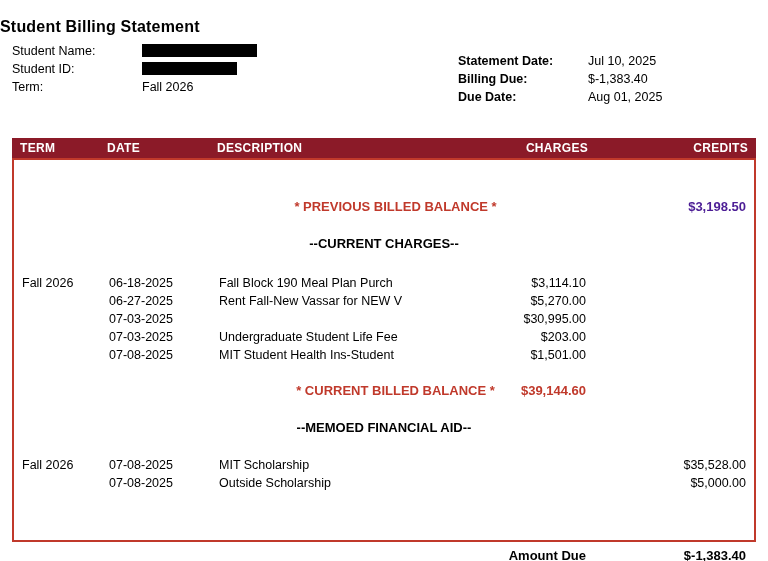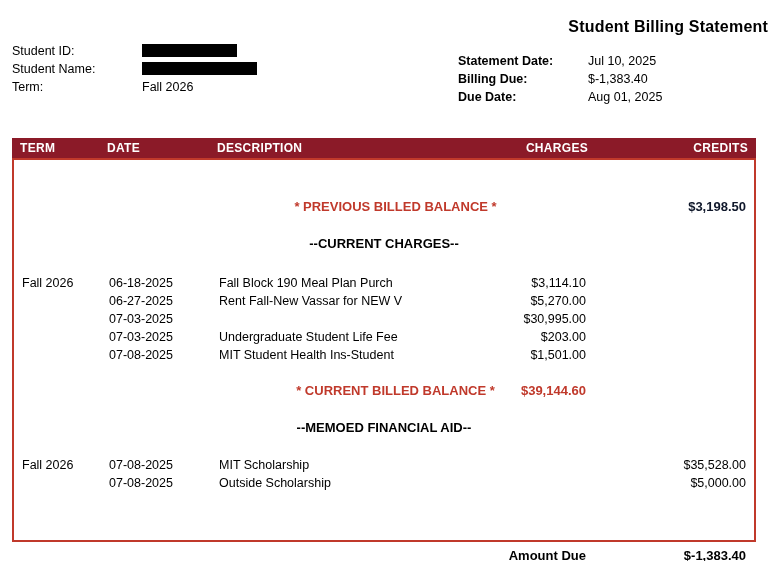--- a/index.html
+++ b/index.html
@@ -21,21 +21,21 @@
     width: 768px;
     height: 561px;
   }
 
   
   .doc-title {
     position: absolute;
     top: 18px;
     left: 0;
     width: 768px;
-    text-align: right;
+    text-align: left;
     font-size: 16px;
     font-weight: bold;
     letter-spacing: 0.2px;
   }
 
   
   .header-left {
     position: absolute;
     top: 42px;
     left: 12px;
@@ -155,21 +155,21 @@
     width: 740px;
     text-align: center;
     color: #000000;
     font-weight: bold;
     font-size: 13px;
     line-height: 18px;
   }
   .amt-red-right {
     position: absolute;
     right: 8px;
-    color: #0f172a;
+    color: #4c1d95;
     font-weight: bold;
     font-size: 13px;
     line-height: 18px;
     text-align: right;
   }
   .amt-red-charge {
     position: absolute;
     right: 168px;
     color: #c0392b;
     font-weight: bold;
@@ -196,26 +196,26 @@
 </style>
 </head>
 <body>
 
 <div class="page">
 
   <div class="doc-title">Student Billing Statement</div>
 
   <div class="header-left">
     <div class="hrow">
+      <div class="hlabel">Student Name:</div>
+      <div class="hvalue"><span class="redacted w2"></span></div>
+    </div>
+    <div class="hrow">
       <div class="hlabel">Student ID:</div>
       <div class="hvalue"><span class="redacted w1"></span></div>
-    </div>
-    <div class="hrow">
-      <div class="hlabel">Student Name:</div>
-      <div class="hvalue"><span class="redacted w2"></span></div>
     </div>
     <div class="hrow">
       <div class="hlabel">Term:</div>
       <div class="hvalue">Fall 2026</div>
     </div>
   </div>
 
   <div class="header-right">
     <div class="hrow">
       <div class="hlabel">Statement Date:</div>

